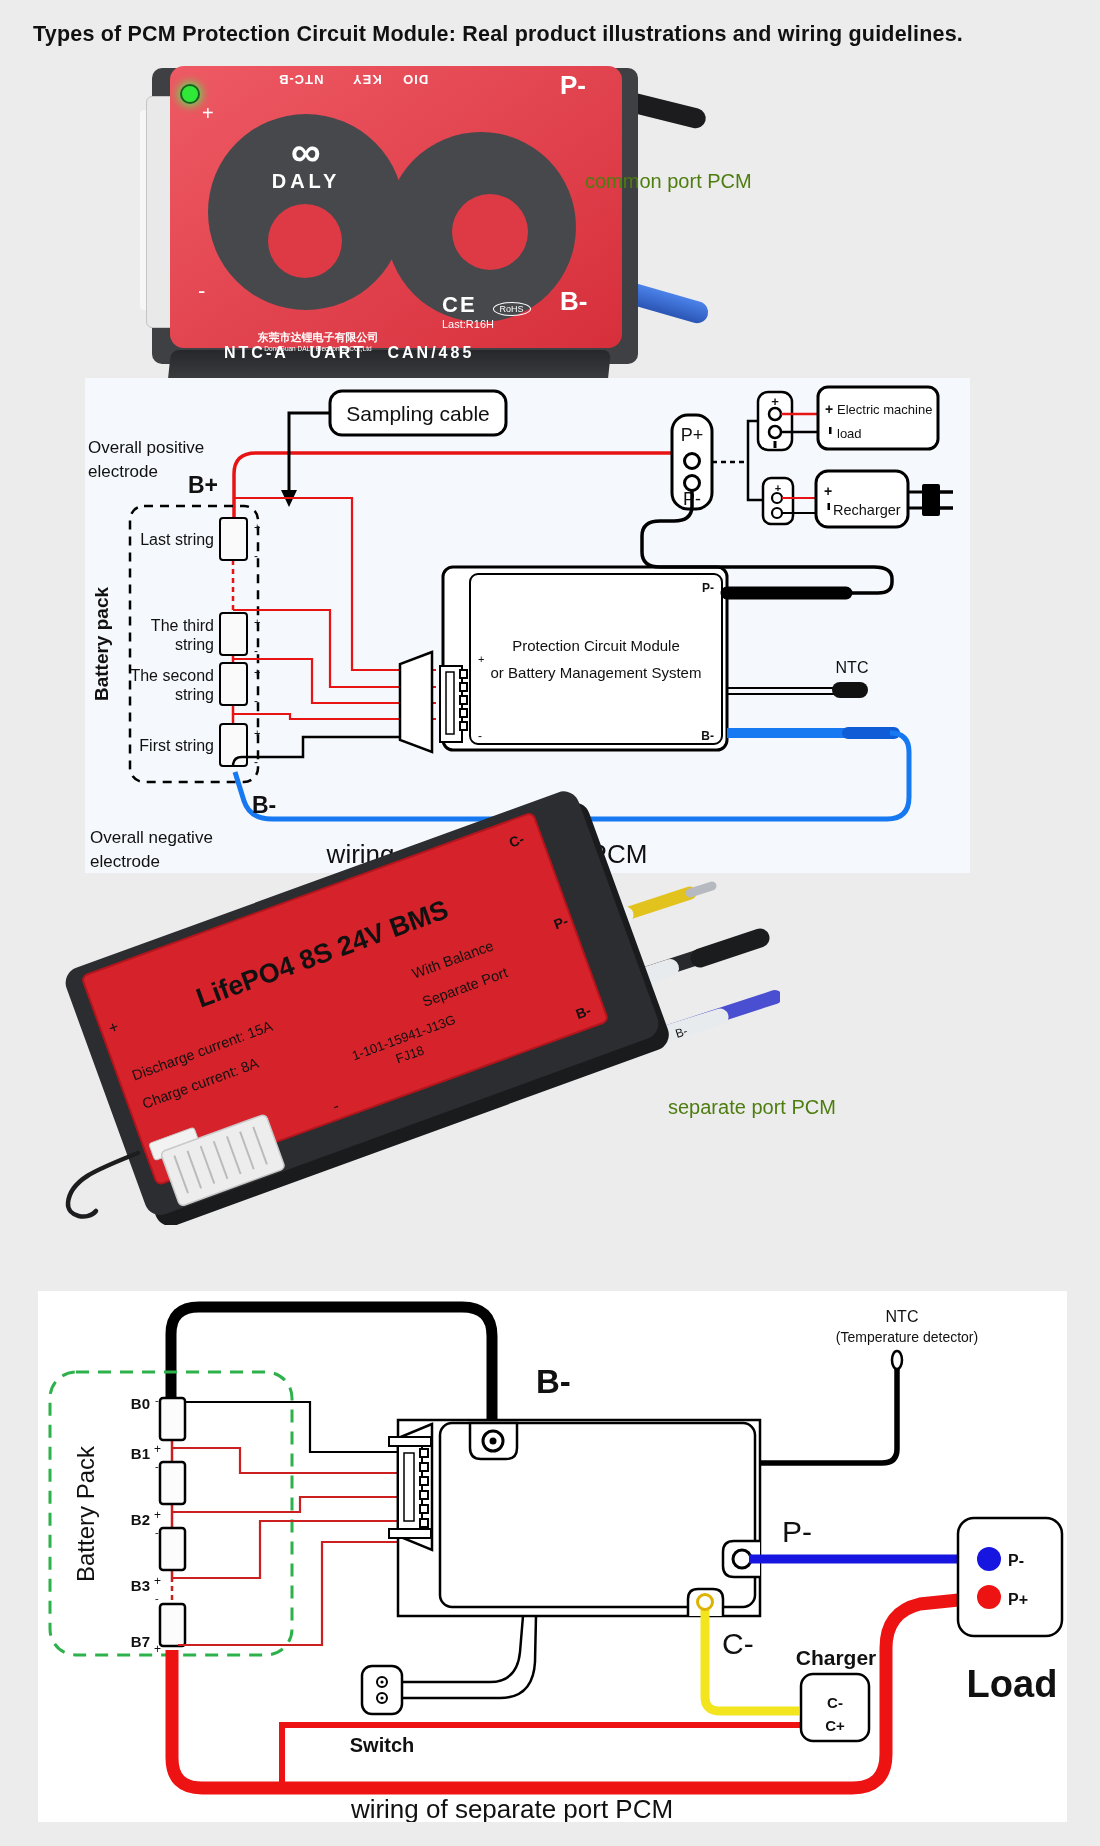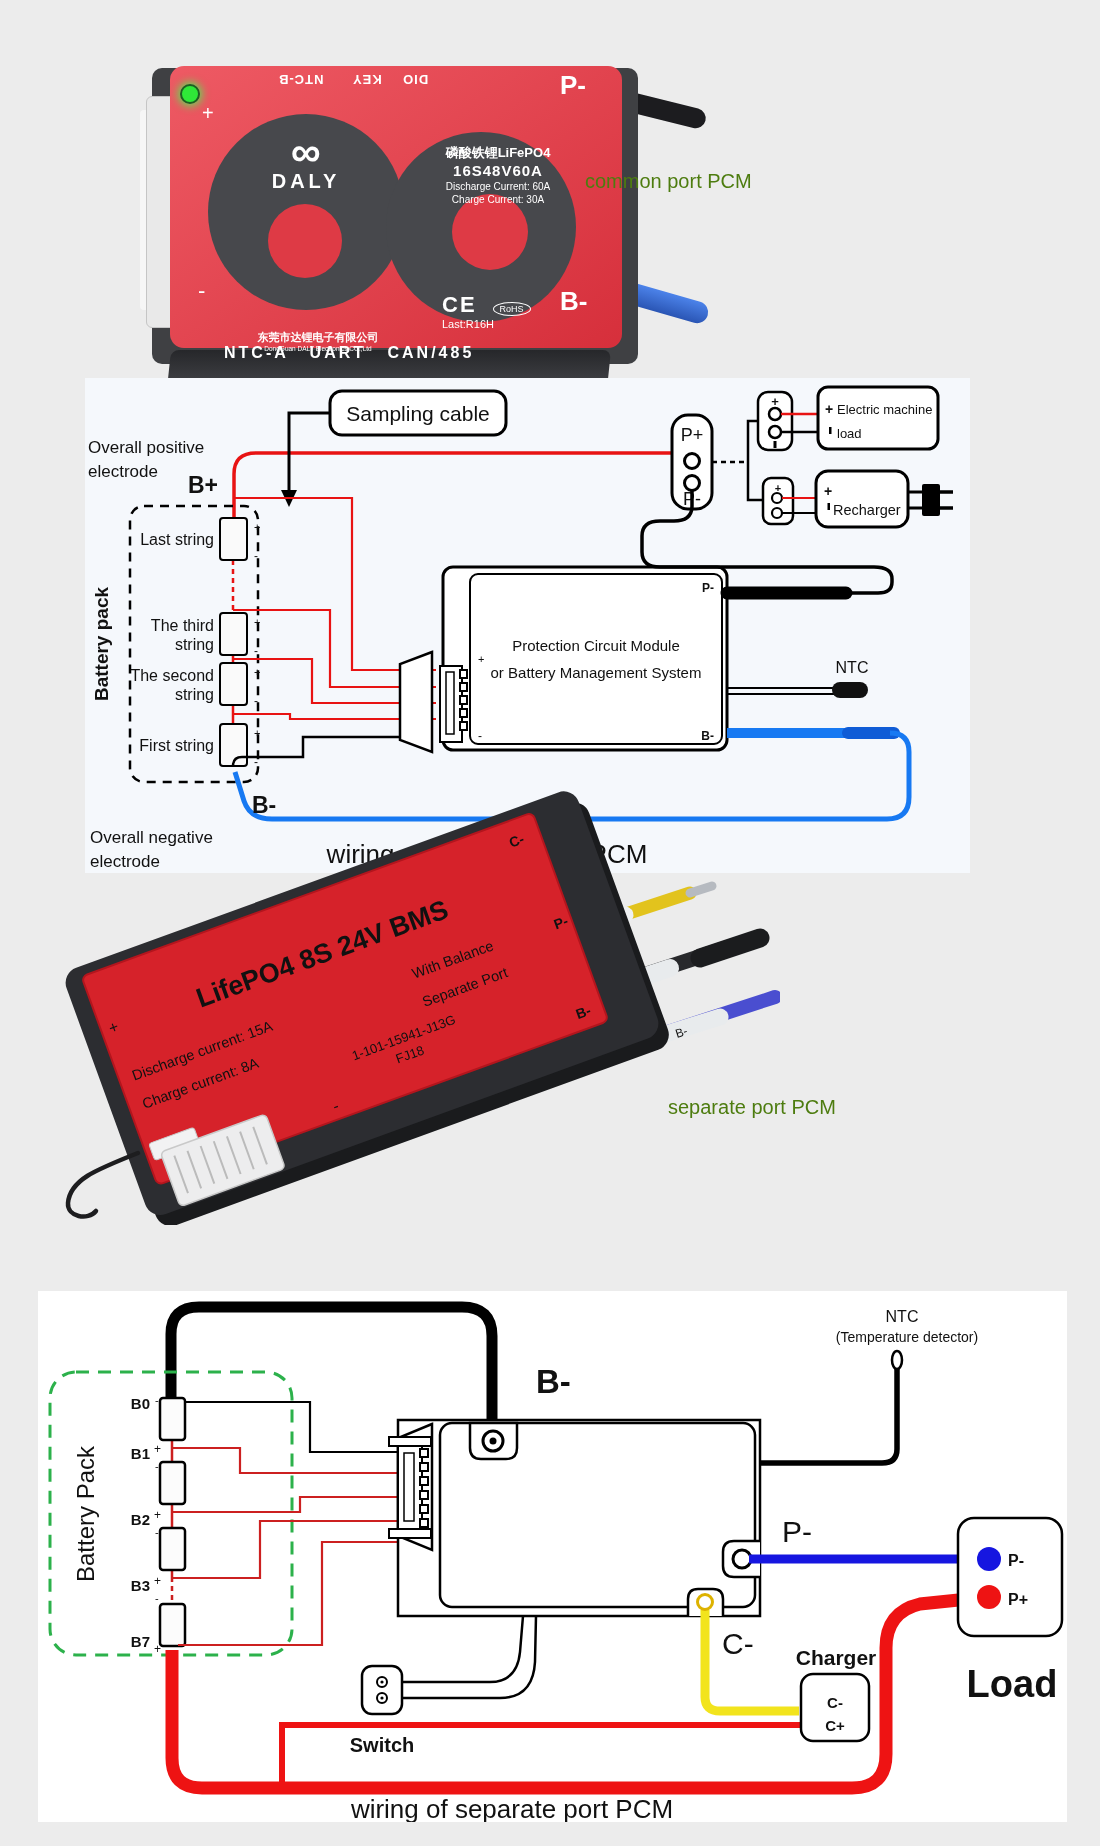--- a/index.html
+++ b/index.html
@@ -45,20 +45,21 @@
   .p1 .cert .ce{font-size:22px;font-weight:bold;letter-spacing:2px;}
   .p1 .cert .rohs{display:inline-block;border:1.5px solid #fff;border-radius:50%;
       padding:1px 6px;font-size:9px;margin-left:16px;}
   .p1 .ports{color:#fff;font-weight:bold;font-size:16px;letter-spacing:3px;word-spacing:14px;}
 </style>
 </head>
 <body>
 
 <div class="page">
 
+  <div class="abs title">Types of PCM Protection Circuit Module: Real product illustrations and wiring guidelines.</div>
 
   <div class="abs p1">
     <div class="abs cableTop"></div>
     <div class="abs cableBlue"></div>
     <div class="abs base"></div>
     <div class="abs lip"></div>
     <div class="abs connTab"></div>
     <div class="abs conn"></div>
     <div class="abs pcb"></div>
     <div class="abs led"></div>
@@ -74,26 +75,20 @@
     <div class="abs ring" style="left:68px;top:62px;width:196px;height:196px;"></div>
     <div class="abs ring" style="left:246px;top:80px;width:190px;height:190px;"></div>
     <div class="abs hole" style="left:128px;top:152px;width:74px;height:74px;"></div>
     <div class="abs hole" style="left:312px;top:142px;width:76px;height:76px;"></div>
 
     <div class="abs logo" style="left:106px;top:82px;">
       <div class="inf">∞</div>
       <div class="nm">DALY</div>
     </div>
 
-    <div class="abs specs" style="left:268px;top:92px;">
-      <div class="cn">磷酸铁锂LiFePO4</div>
-      <div class="mdl">16S48V60A</div>
-      <div class="sm">Discharge Current: 60A</div>
-      <div class="sm">Charge Current: 30A</div>
-    </div>
 
     <div class="abs company" style="left:78px;top:246px;margin-top:32px;">
       <div class="cn">东莞市达锂电子有限公司</div>
       <div class="en">DongGuan DALY Electronics CO.,Ltd</div>
     </div>
 
     <div class="abs cert" style="left:302px;top:240px;">
       <span class="ce">CE</span><span class="rohs">RoHS</span>
       <div>Last:R16H</div>
     </div>

